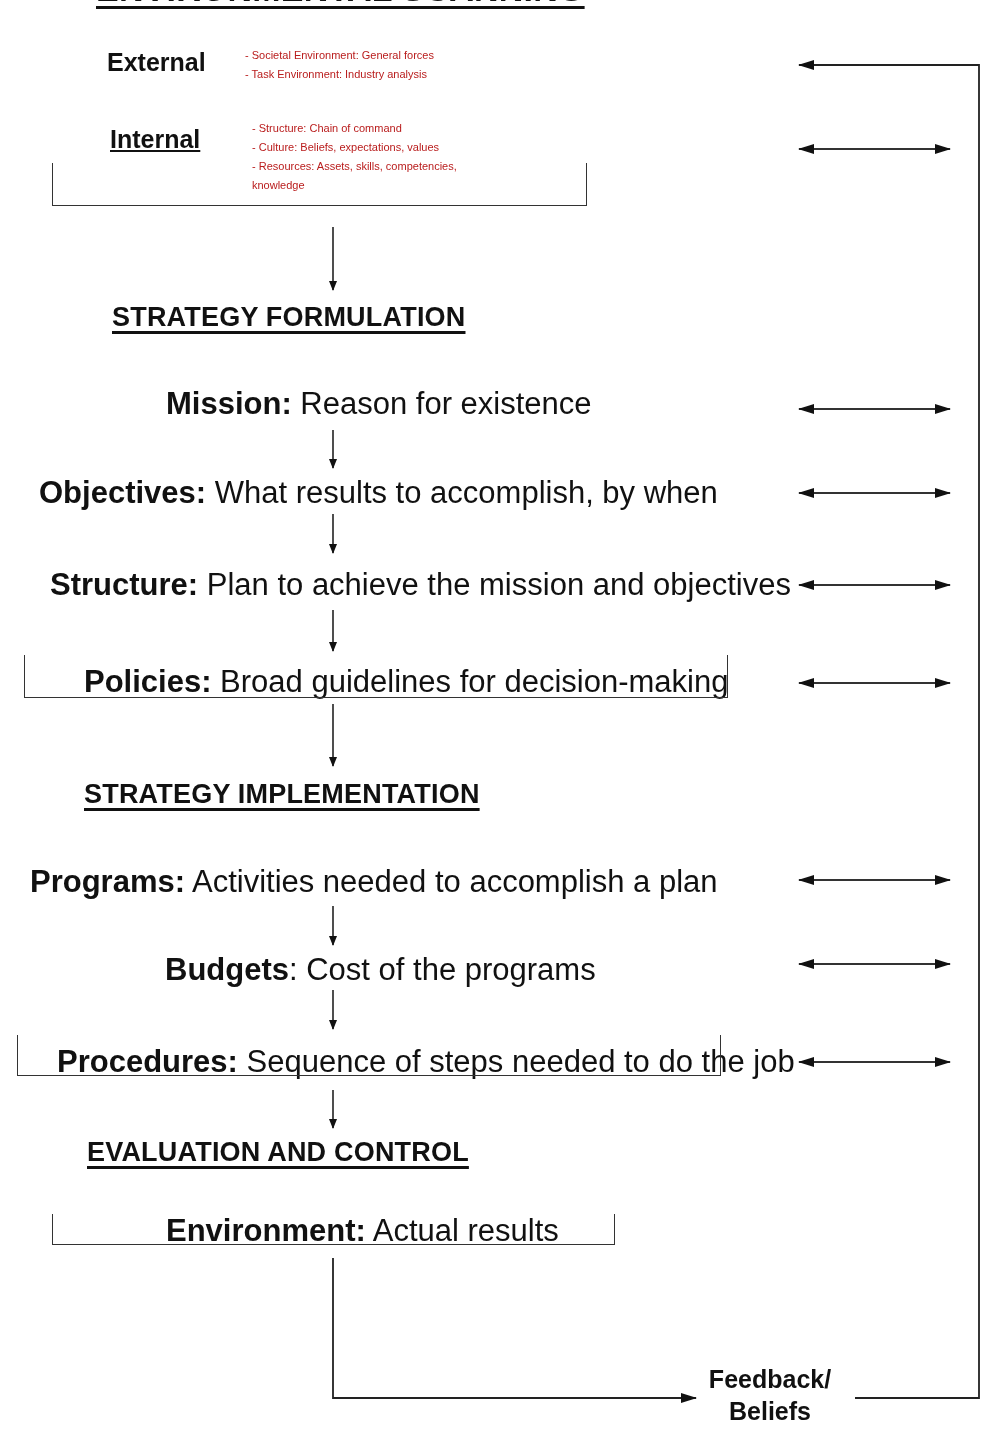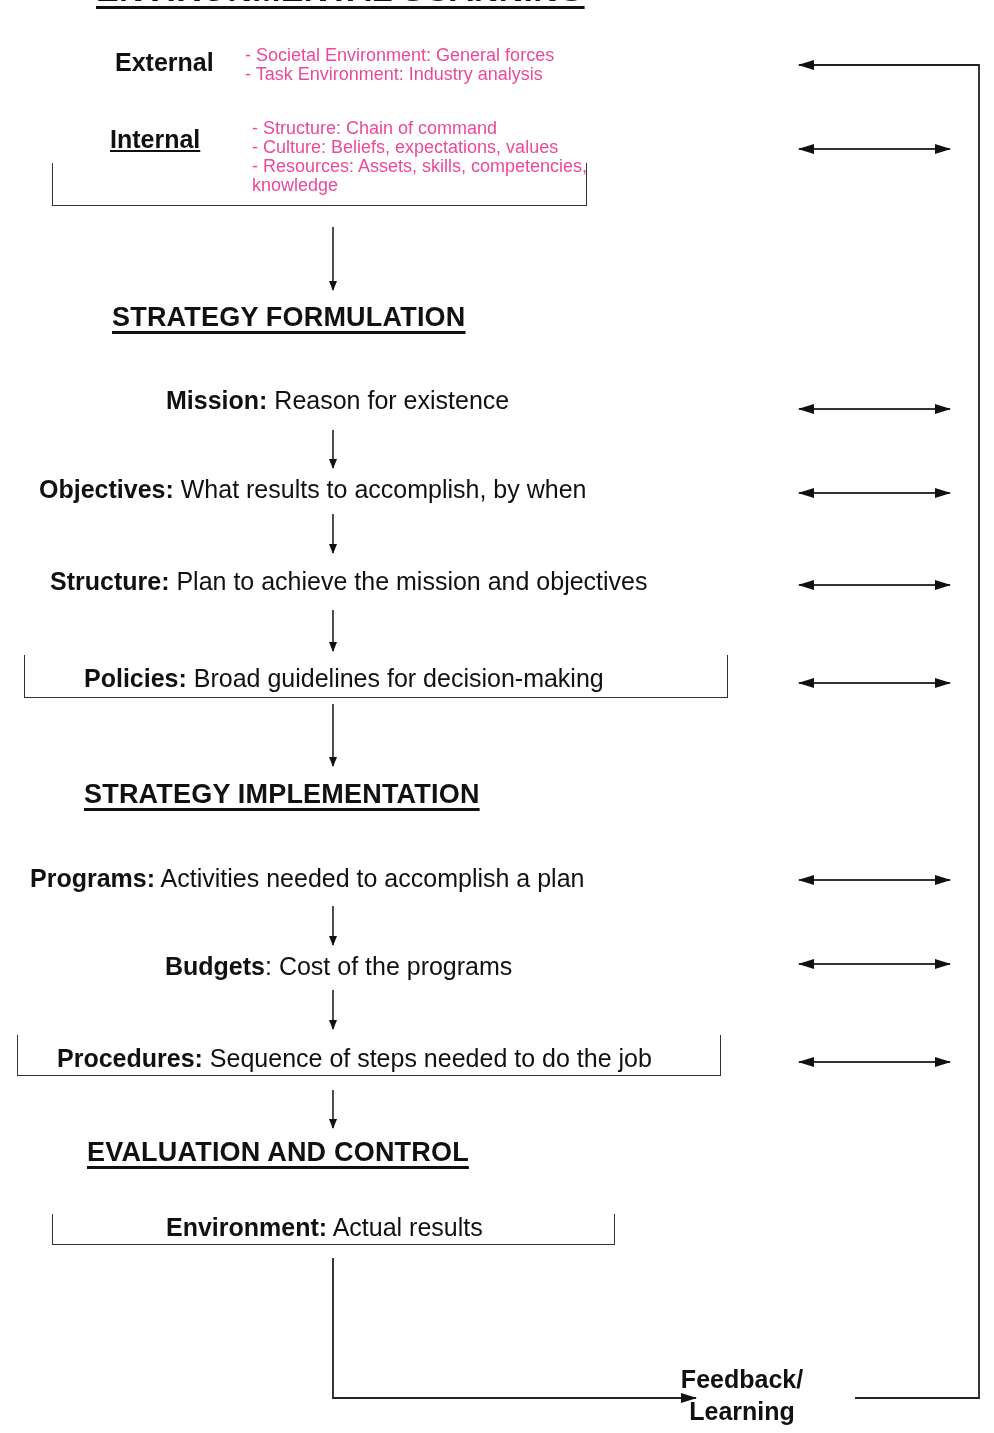--- a/index.html
+++ b/index.html
@@ -1,33 +1,33 @@
 <!DOCTYPE html>
 <html><head>
 <meta charset="utf-8">
 <style>
   html, body { margin:0; padding:0; background:#ffffff; }
   body { width:994px; height:1433px; position:relative; overflow:hidden;
          font-family:"Liberation Sans", sans-serif; color:#111; }
   .section-title { position:absolute; font-weight:bold; font-size:27px; text-decoration:underline;
                    text-decoration-thickness:3px; text-underline-offset:5px; white-space:nowrap; letter-spacing:0.2px; }
   .env-label { position:absolute; font-weight:bold; font-size:25px; }
-  .bullets { position:absolute; font-size:18px; line-height:19px; color:#ec4899; }
-  .item { position:absolute; font-size:25px; white-space:nowrap; }
+  .bullets { position:absolute; font-size:11px; line-height:19px; color:#b91c1c; }
+  .item { position:absolute; font-size:31px; white-space:nowrap; }
   .item b { font-weight:bold; }
   .bracket { position:absolute; border:1.5px solid #333; border-top:none; }
   svg.overlay { position:absolute; left:0; top:0; }
   .fb-label { position:absolute; font-weight:bold; font-size:25px; text-align:center; line-height:32px; }
 </style>
 </head>
 <body>
 
 <div class="section-title" style="left:96px; top:-30px; font-size:34px;">ENVIRONMENTAL SCANNING</div>
 
-<div class="env-label" style="left:107px; top:48px;margin-left:8px;">External</div>
+<div class="env-label" style="left:107px; top:48px;">External</div>
 <div class="bullets" style="left:245px; top:46px;">
   <div>- Societal Environment: General forces</div>
   <div>- Task Environment: Industry analysis</div>
 </div>
 
 <div class="env-label" style="left:110px; top:125px;text-decoration:underline;">Internal</div>
 <div class="bullets" style="left:252px; top:119px;">
   <div>- Structure: Chain of command</div>
   <div>- Culture: Beliefs, expectations, values</div>
   <div>- Resources: Assets, skills, competencies,</div>
@@ -64,23 +64,23 @@
 </div>
 <div class="bracket" style="left:17px; top:1035px; width:702px; height:40px;"></div>
 
 <div class="section-title" style="left:87px; top:1137px;">EVALUATION AND CONTROL</div>
 
 <div class="item" style="left:166px; top:1213px;">
   <b>Environment:</b><span> Actual results</span>
 </div>
 <div class="bracket" style="left:52px; top:1214px; width:561px; height:30px;"></div>
 
-<div class="fb-label" style="left:672px; top:1363px; width:140px;">
+<div class="fb-label" style="left:700px; top:1363px; width:140px;">
   <div>Feedback/</div>
-  <div>Learning</div>
+  <div>Beliefs</div>
 </div>
 
 <svg class="overlay" width="994" height="1433">
   <defs>
     <marker id="ah" markerWidth="10" markerHeight="10" refX="9" refY="5" orient="auto" markerUnits="userSpaceOnUse">
       <path d="M0,1 L10,5 L0,9 Z" fill="#111"></path>
     </marker>
     <marker id="ahs" markerWidth="10" markerHeight="10" refX="1" refY="5" orient="auto" markerUnits="userSpaceOnUse">
       <path d="M10,1 L0,5 L10,9 Z" fill="#111"></path>
     </marker>

